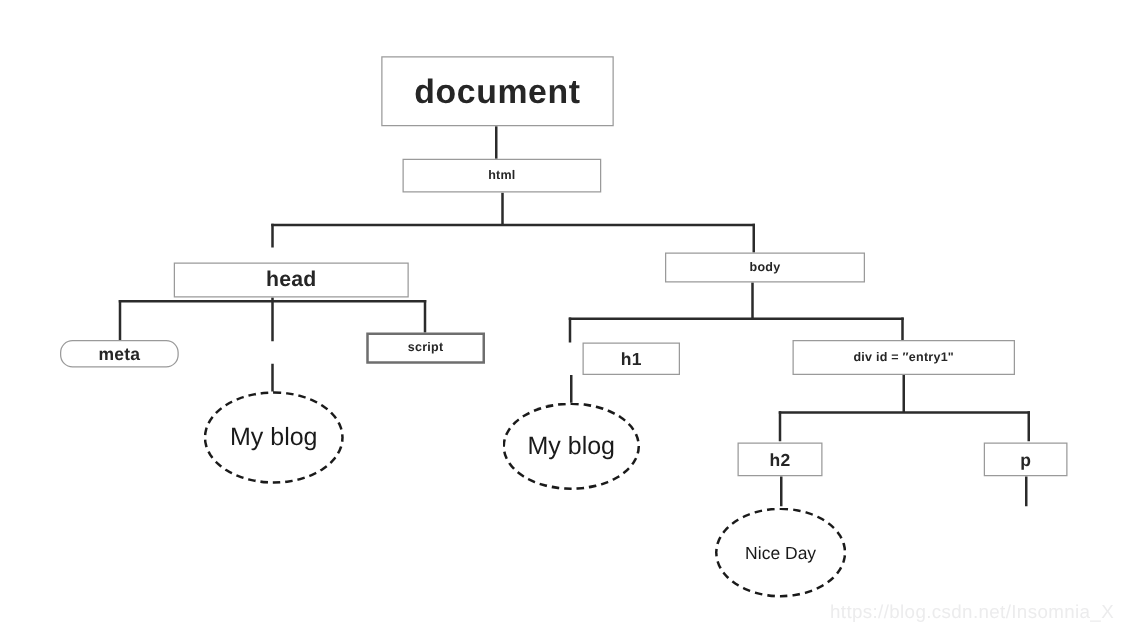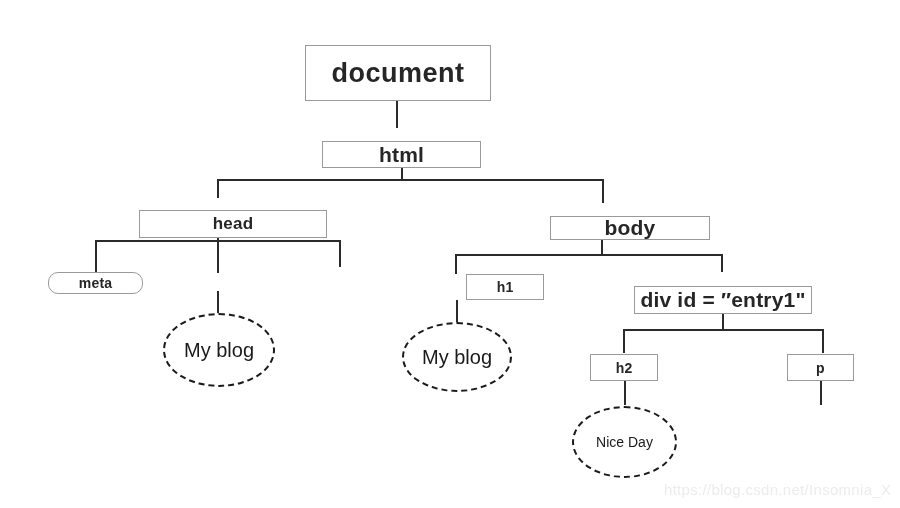--- a/index.html
+++ b/index.html
@@ -33,21 +33,21 @@
   }
   .node.thick {
     border-width: 2px;
     border-color: #6e6e6e;
   }
   .node-root {
     font-size: 27px;
     letter-spacing: 0.5px;
   }
   .node-lg { font-size: 17px; }
-  .node-md { font-size: 21px; margin-top: 14px; }
+  .node-md { font-size: 10px; }
   .node-sm { font-size: 14px; }
 
   
   .leaf {
     position: absolute;
     box-sizing: border-box;
     border: 2px dashed #1a1a1a;
     border-radius: 50%;
     background: #ffffff;
     color: #1a1a1a;
@@ -120,29 +120,32 @@
   </div>
 
   <div class="node node-md" style="left:322px; top:127px; width:159px; height:27px;">
     <span>html</span>
   </div>
 
   <div class="node node-lg" style="left:139px; top:210px; width:188px; height:28px;">
     <span>head</span>
   </div>
 
-  <div class="node node-md" style="left:550px; top:202px; width:160px; height:24px;">
+  <div class="node node-md" style="left:532px; top:202px; width:160px; height:24px;">
     <span>body</span>
   </div>
 
   <div class="node node-sm" style="left:48px; top:272px; width:95px; height:22px;border-radius:10px;">
     <span>meta</span>
   </div>
 
 
+  <div class="node node-md thick" style="left:293px; top:266px; width:95px; height:25px;">
+    <span>script</span>
+  </div>
 
   <div class="node node-sm" style="left:423px; top:274px; width:78px; height:26px;margin-left:43px;">
     <span>h1</span>
   </div>
 
   <div class="node node-md" style="left:634px; top:272px; width:178px; height:28px;">
     <span>div id =  ″entry1"</span>
   </div>
 
   <div class="node node-sm" style="left:590px; top:354px; width:68px; height:27px;">

